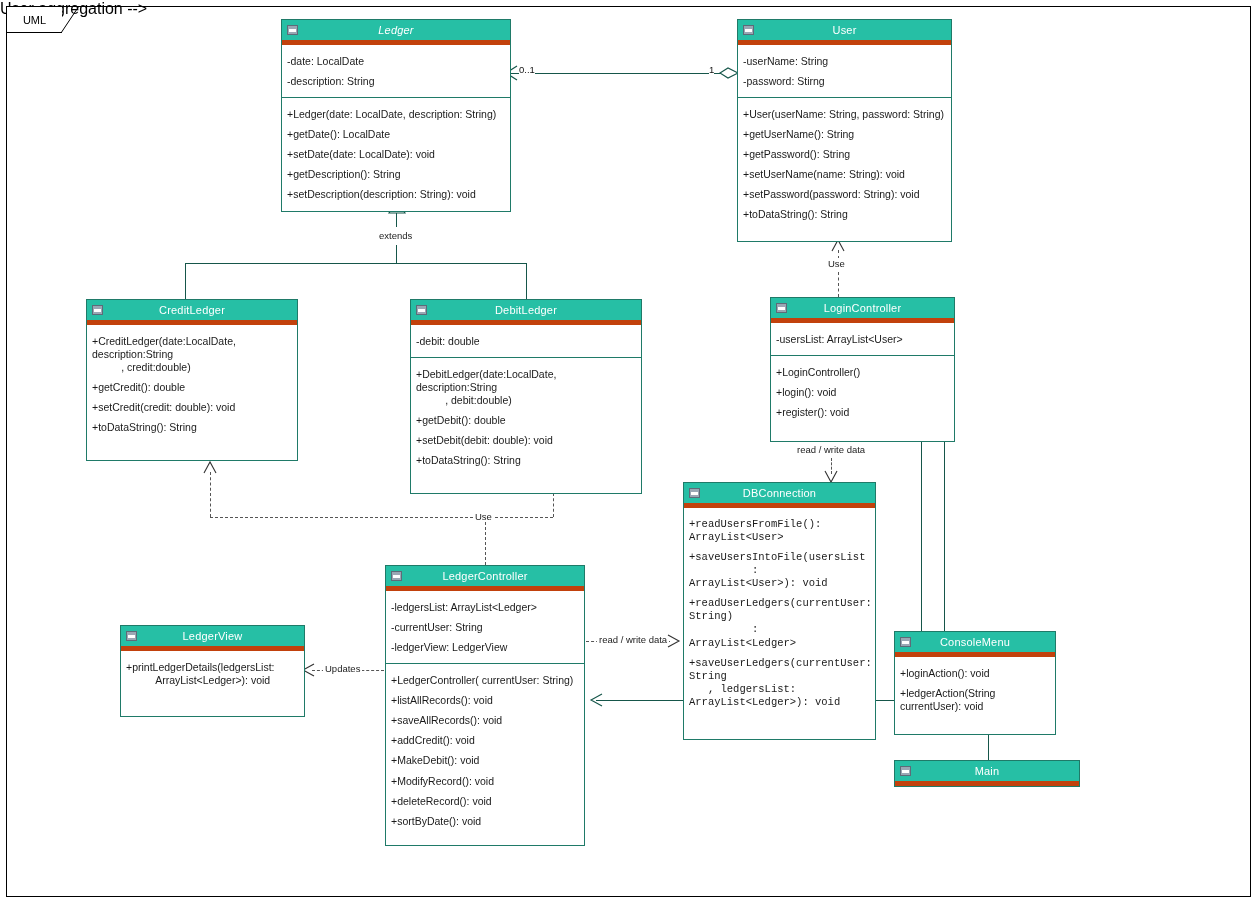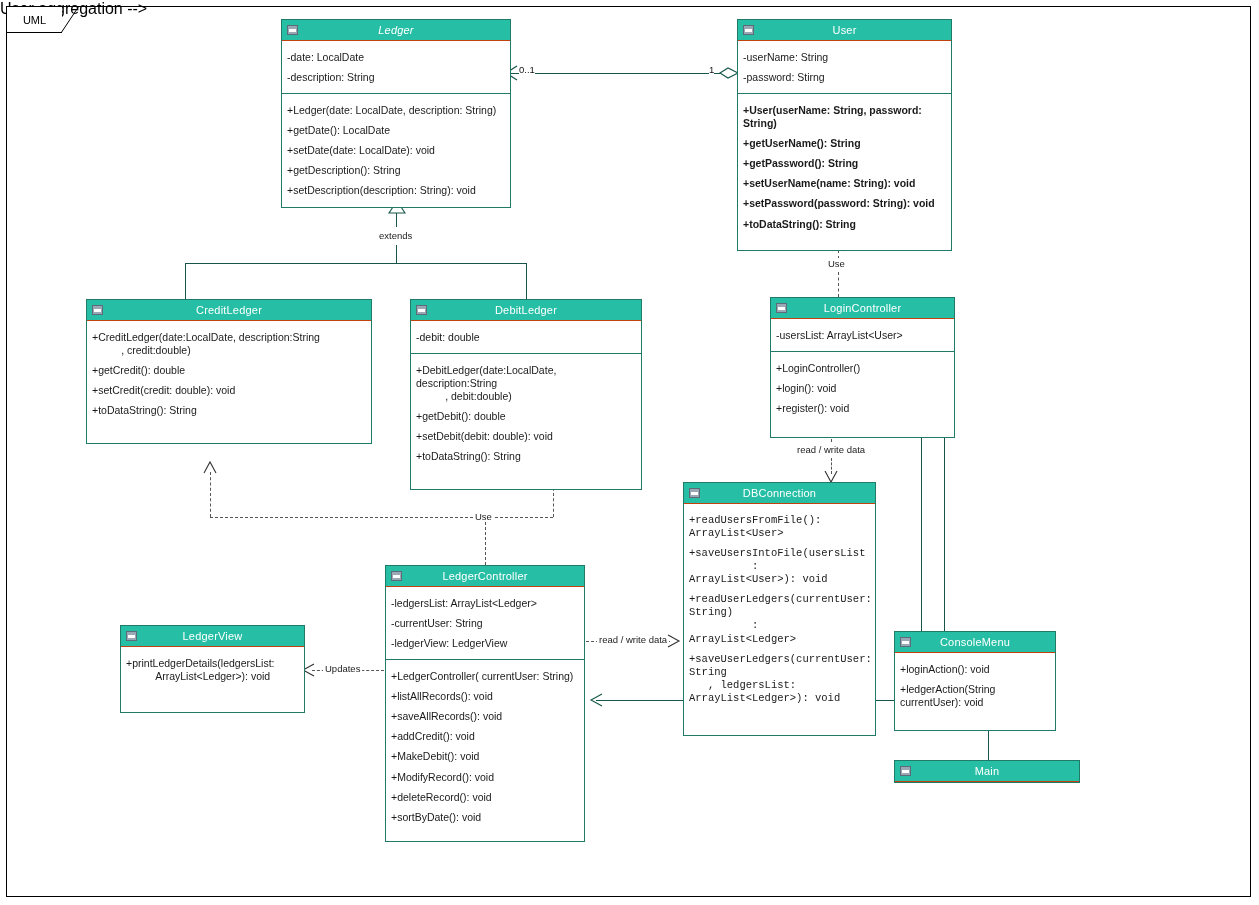--- a/index.html
+++ b/index.html
@@ -60,21 +60,21 @@
   .cls {
     position: absolute;
     box-sizing: border-box;
     border: 1px solid #1f7a68;
     background: #ffffff;
     z-index: 3;
   }
   .cls-header {
     position: relative;
     background: #26BFA5;
-    border-bottom: 1px solid #c2410c;
+    border-bottom: 5px solid #c2410c;
     height: 20px;
     display: flex;
     align-items: center;
     justify-content: center;
   }
   .cls-title {
     font-size: 11px;
     color: #ffffff;
     letter-spacing: 0.2px;
     text-align: center;
@@ -286,32 +286,32 @@
   
   <div class="cls" style="left:737px; top:19px; width:215px;">
     <div class="cls-header">
       <span class="min-icon"></span>
       <span class="cls-title">User</span>
     </div>
     <div class="cls-section">
       <div class="member">-userName: String</div>
       <div class="member">-password: Stirng</div>
     </div>
-    <div class="cls-section" style="padding-bottom:16px;font-weight:bold;">
+    <div class="cls-section" style="padding-bottom:16px;">
       <div class="member">+User(userName: String, password: String)</div>
       <div class="member">+getUserName(): String</div>
       <div class="member">+getPassword(): String</div>
       <div class="member">+setUserName(name: String): void</div>
       <div class="member">+setPassword(password: String): void</div>
       <div class="member">+toDataString(): String</div>
     </div>
   </div>
 
   
-  <div class="cls" style="left:86px; top:299px; width:286px;">
+  <div class="cls" style="left:86px; top:299px; width:212px;">
     <div class="cls-header">
       <span class="min-icon"></span>
       <span class="cls-title">CreditLedger</span>
     </div>
     <div class="cls-section" style="padding-bottom:22px;">
       <div class="member">+CreditLedger(date:LocalDate, description:String
           , credit:double)</div>
       <div class="member">+getCredit(): double</div>
       <div class="member">+setCredit(credit: double): void</div>
       <div class="member">+toDataString(): String</div>

